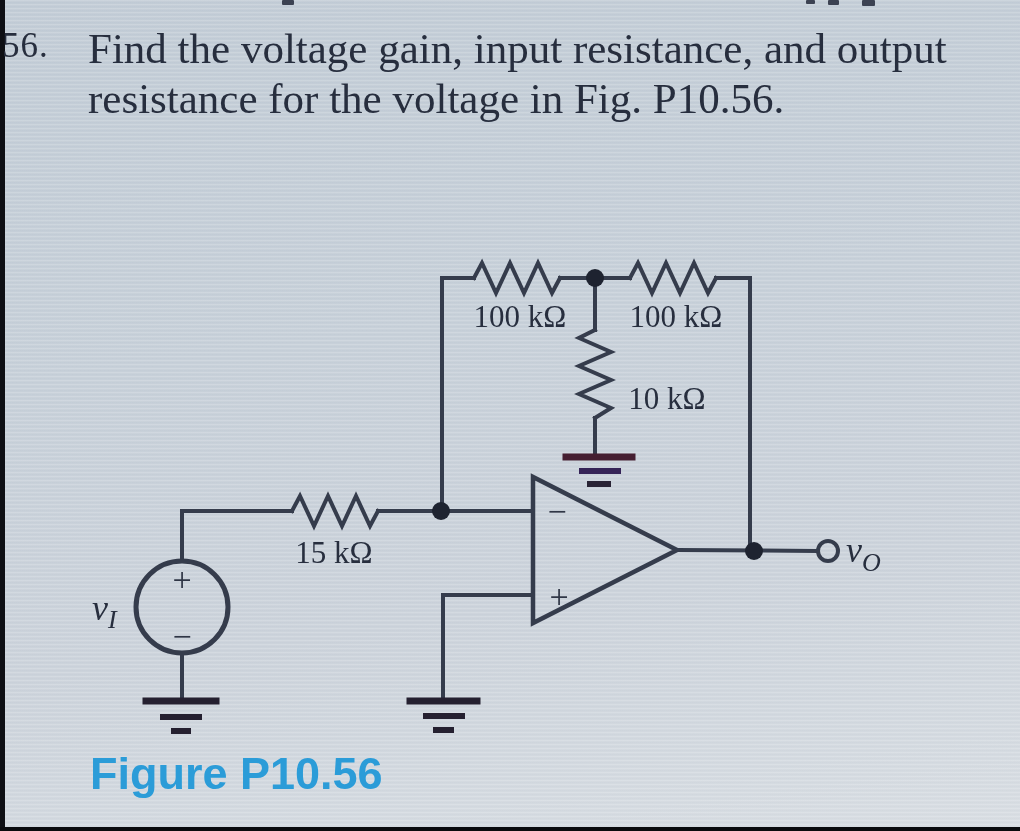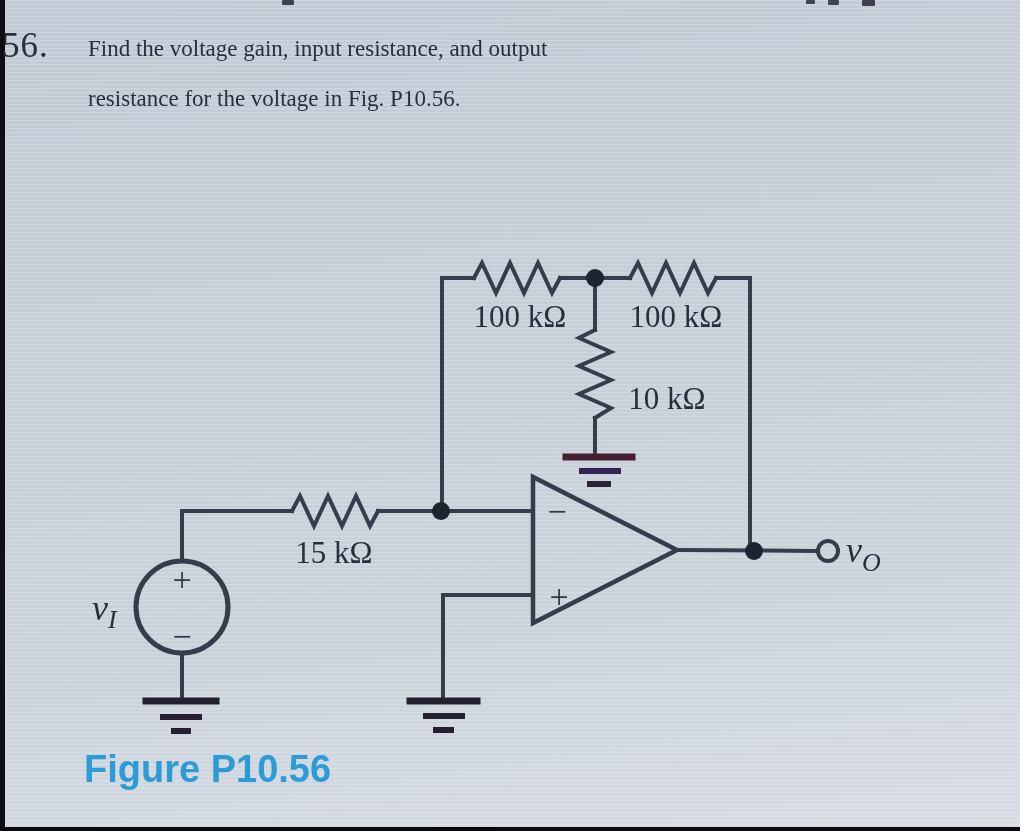--- a/index.html
+++ b/index.html
@@ -13,26 +13,26 @@
         rgba(110,122,145,0.05) 2px, rgba(255,255,255,0.0) 3px, rgba(255,255,255,0.0) 4px),
       linear-gradient(172deg,#c2ccd6 0%, #c7d0d9 40%, #ccd3db 70%, #d5dbe1 92%, #d9dee3 100%);
     font-family:"Liberation Serif", serif;
   }
   .edge-left{position:absolute;left:0;top:0;width:5px;height:831px;background:#0e0f14;}
   .edge-bottom{position:absolute;left:0;top:827px;width:1020px;height:4px;background:#0a0b0e;}
   .frag{position:absolute;background:#3c4252;border-radius:1px;}
 
   .problem{position:absolute;left:0;top:24px;width:1010px;color:#272e3e;}
   .pnum{position:absolute;left:2px;top:2px;font-size:35px;letter-spacing:1px;}
-  .ptext{position:absolute;left:88px;top:0;width:920px;font-size:23px;line-height:50px;}
+  .ptext{position:absolute;left:88px;top:0;width:920px;font-size:43px;line-height:50px;}
 
   .caption{
-    position:absolute;left:84px;top:748px;
+    position:absolute;left:90px;top:748px;
     font-family:"Liberation Sans", sans-serif;
-    font-weight:bold;font-size:38px;color:#2b9cd8;letter-spacing:0px;
+    font-weight:bold;font-size:45px;color:#2b9cd8;letter-spacing:0px;
   }
 
   svg text{font-family:"Liberation Serif", serif;fill:#272e3e;}
   .rlabel{font-size:31px;}
   .sign{font-size:34px;fill:#2f3646;}
   .varlabel{font-size:36px;font-style:italic;}
   .varsub{font-size:26px;font-style:italic;}
 </style>
 </head>
 <body>

